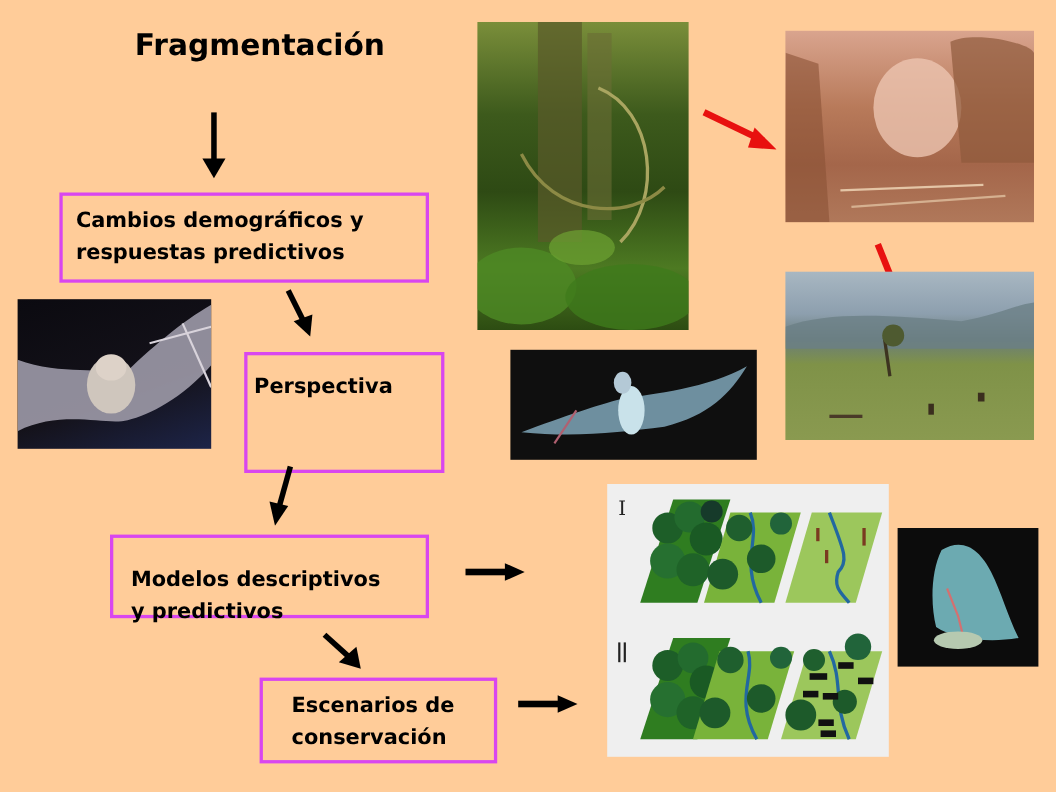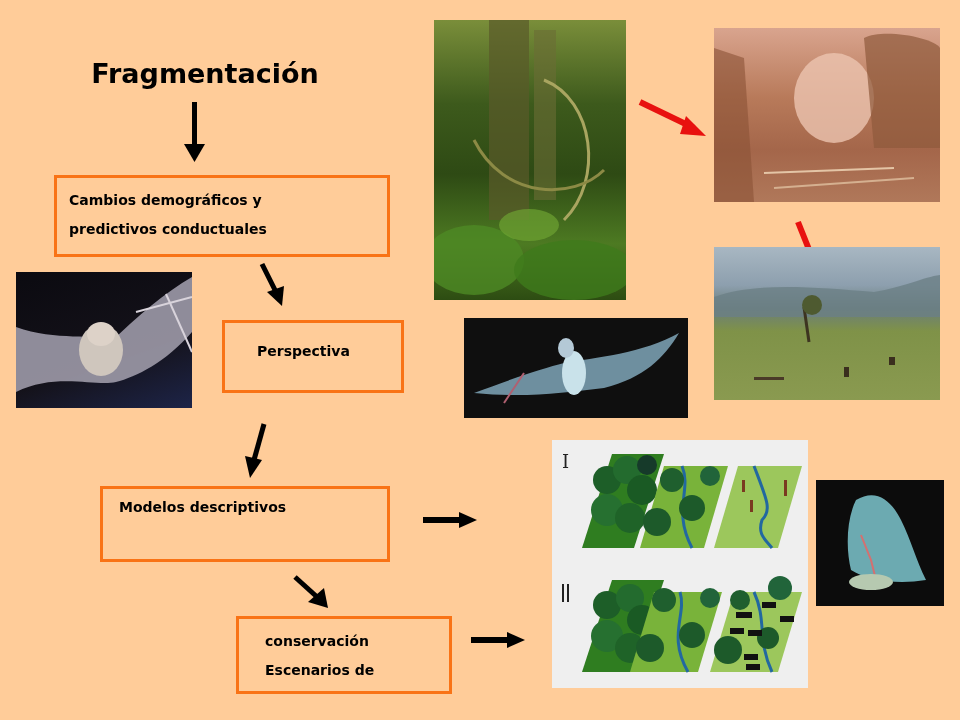--- a/index.html
+++ b/index.html
@@ -1,72 +1,73 @@
 <!DOCTYPE html>
 <html><head>
 <meta charset="utf-8">
 <style>
   html, body { margin:0; padding:0; }
   body { width:960px; height:720px; background:#FFCC99; position:relative; overflow:hidden;
          font-family:"DejaVu Sans", "Liberation Sans", sans-serif; }
   .abs { position:absolute; }
-  .title { left:60px; top:24px; width:290px; text-align:center; font-weight:bold; font-size:27px; line-height:36px; color:#000;margin-top:32px; }
-  .box { position:absolute; border:3px solid #f97316; font-weight:bold; color:#000; font-size:14px; line-height:29px; box-sizing:border-box; }
+  .title { left:60px; top:24px; width:290px; text-align:right; font-weight:bold; font-size:27px; line-height:36px; color:#000; }
+  .box { position:absolute; border:3px solid #d946ef; font-weight:bold; color:#000; font-size:19px; line-height:29px; box-sizing:border-box; }
   .box span { display:block; }
   .photo { position:absolute; overflow:hidden; }
   svg { display:block; }
 </style>
 </head>
 <body>
 
 <div class="abs title">
   <div>Fragmentación</div>
 </div>
 
 <svg class="abs" style="left:180px;top:102px" width="30" height="62">
   <rect x="12" y="0" width="5" height="44" fill="#000"></rect>
   <polygon points="4,42 25,42 14.5,60" fill="#000"></polygon>
 </svg>
 
 <div class="box" style="left:54px;top:175px;width:336px;height:82px;padding:8px 0 0 12px">
   <span>Cambios demográficos y</span>
-  <span>predictivos conductuales</span>
+  <span>respuestas predictivos</span>
 </div>
 
 <svg class="abs" style="left:258px;top:262px" width="32" height="46">
   <line x1="4" y1="2" x2="18" y2="30" stroke="#000" stroke-width="5"></line>
   <polygon points="9,30 26,24 24,44" fill="#000"></polygon>
 </svg>
 
-<div class="box" style="left:222px;top:320px;width:182px;height:73px;padding:14px 0 0 32px">
+<div class="box" style="left:222px;top:320px;width:182px;height:110px;padding:14px 0 0 6px">
   <span>Perspectiva</span>
 </div>
 
 <svg class="abs" style="left:242px;top:422px" width="26" height="56">
   <line x1="22" y1="2" x2="12" y2="38" stroke="#000" stroke-width="5"></line>
   <polygon points="3,34 20,38 8,56" fill="#000"></polygon>
 </svg>
 
-<div class="box" style="left:100px;top:486px;width:290px;height:76px;padding:4px 0 0 16px">
+<div class="box" style="left:100px;top:486px;width:290px;height:76px;padding:24px 0 0 16px">
   <span>Modelos descriptivos</span>
+  <span>y predictivos</span>
 </div>
 
 <svg class="abs" style="left:423px;top:510px" width="56" height="20">
   <rect x="0" y="7" width="38" height="6" fill="#000"></rect>
   <polygon points="36,2 54,10 36,18" fill="#000"></polygon>
 </svg>
 
 <svg class="abs" style="left:292px;top:574px" width="40" height="36">
   <line x1="3" y1="3" x2="24" y2="22" stroke="#000" stroke-width="5"></line>
   <polygon points="16,28 32,14 36,34" fill="#000"></polygon>
 </svg>
 
 <div class="box" style="left:236px;top:616px;width:216px;height:78px;padding:8px 0 0 26px">
+  <span>Escenarios de</span>
   <span>conservación</span>
-  <span>Escenarios de</span>
 </div>
 
 <svg class="abs" style="left:471px;top:630px" width="56" height="20">
   <rect x="0" y="7" width="38" height="6" fill="#000"></rect>
   <polygon points="36,2 54,10 36,18" fill="#000"></polygon>
 </svg>
 
 <div class="photo" style="left:16px;top:272px;width:176px;height:136px;background:linear-gradient(160deg,#0b0a10 0%,#14121a 60%,#1d2448 100%)">
   <svg width="176" height="136">
     <path d="M0,55 C40,70 80,60 95,70 C120,45 150,20 176,5 L176,60 C150,90 120,105 100,110 C80,115 40,100 0,120 Z" fill="#9d9aa8" opacity="0.9"></path>

